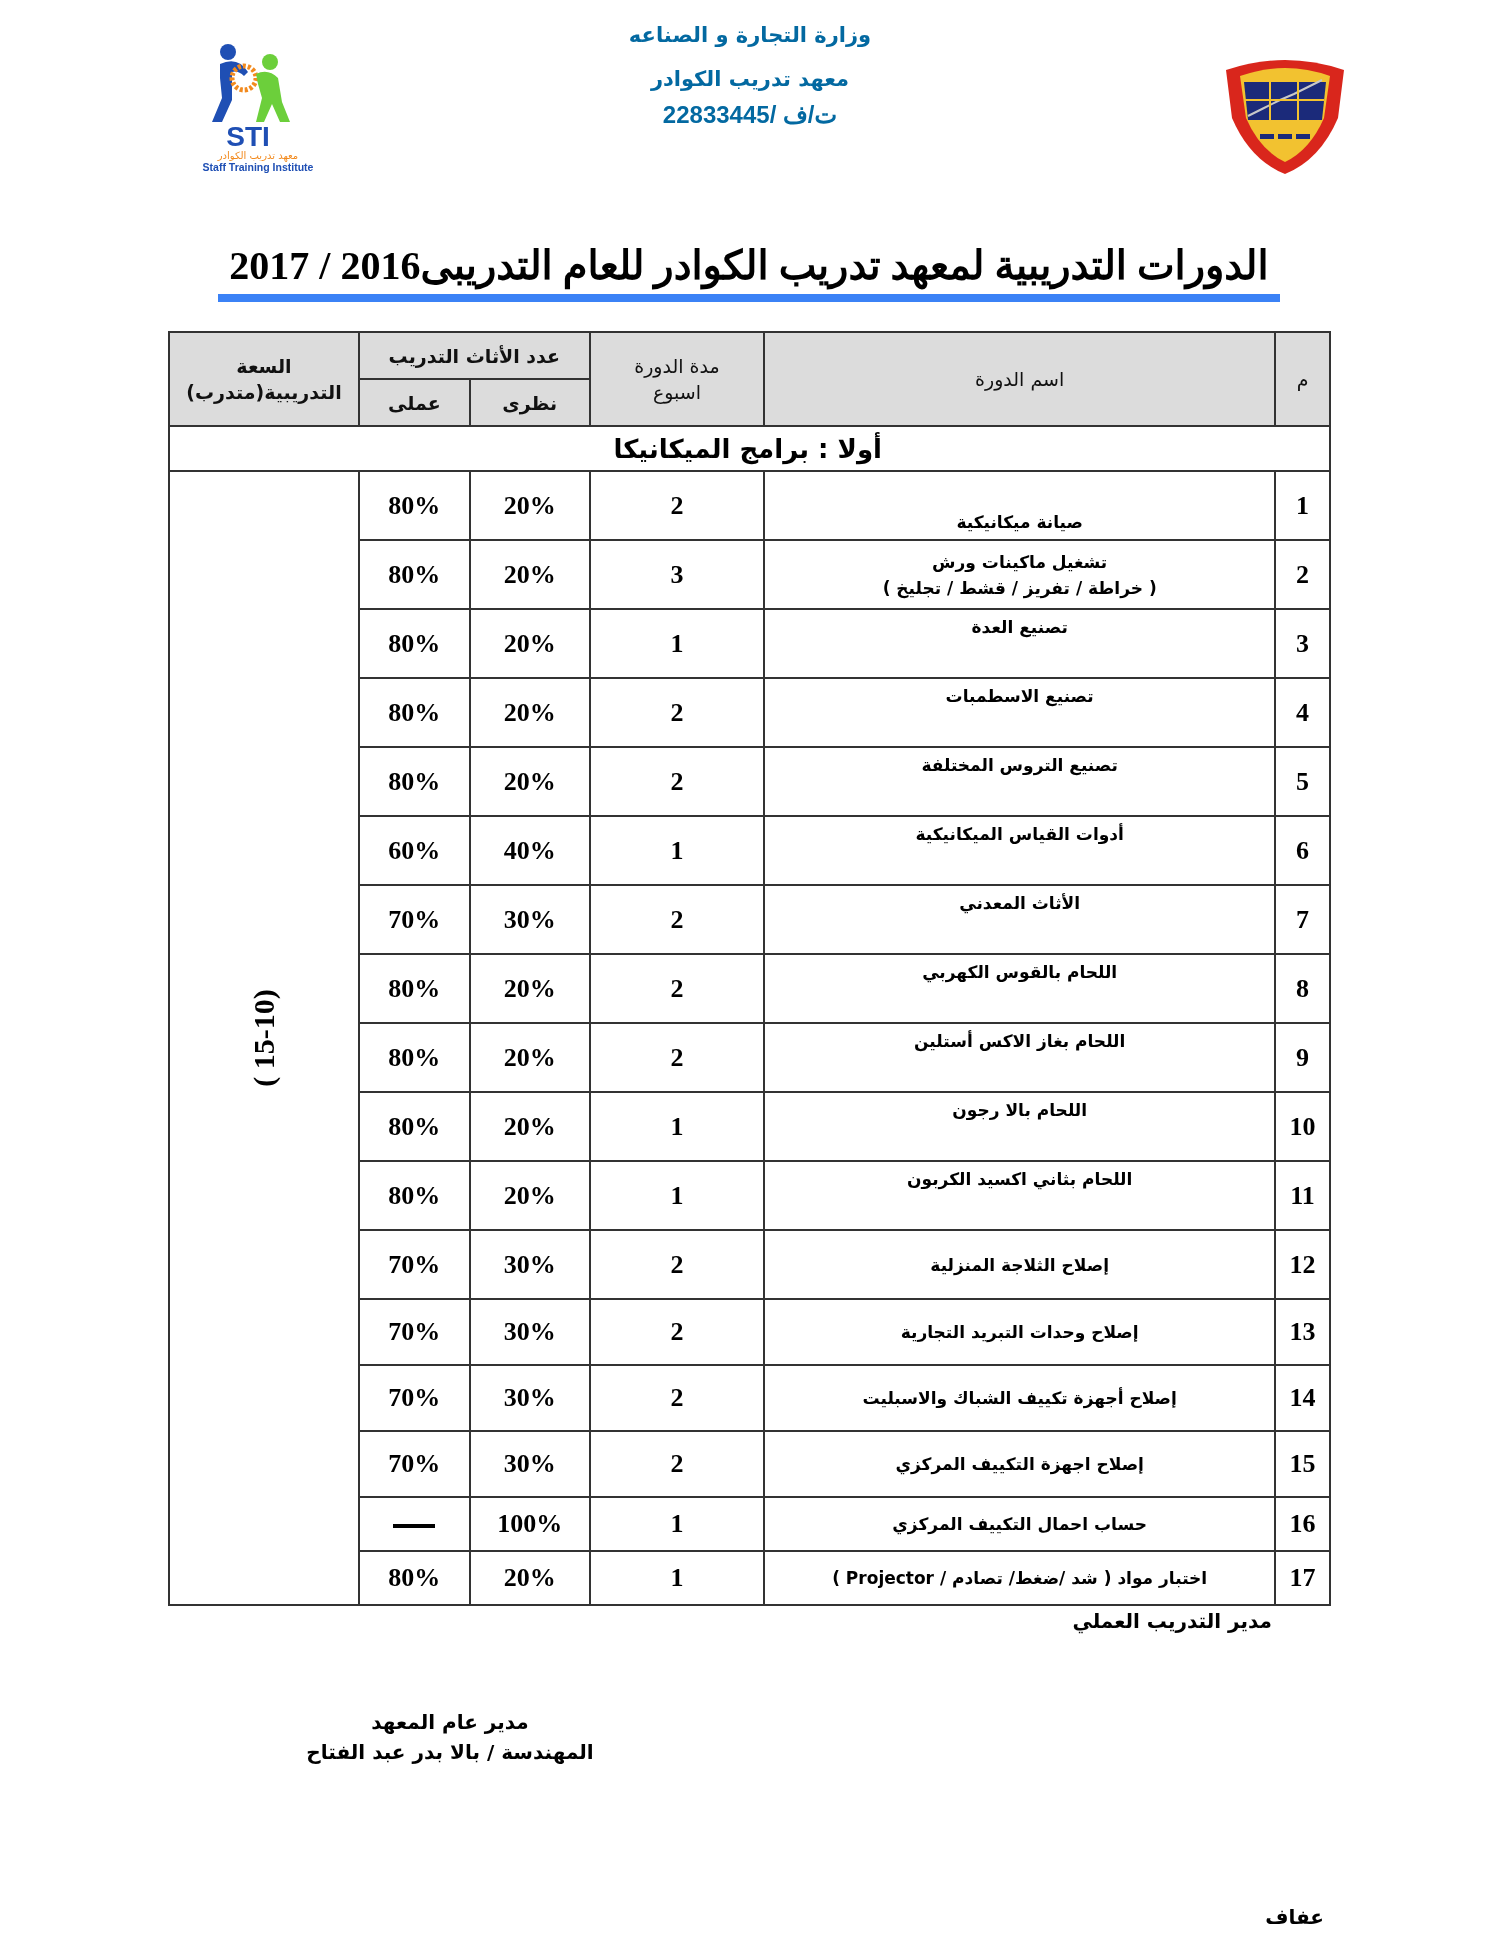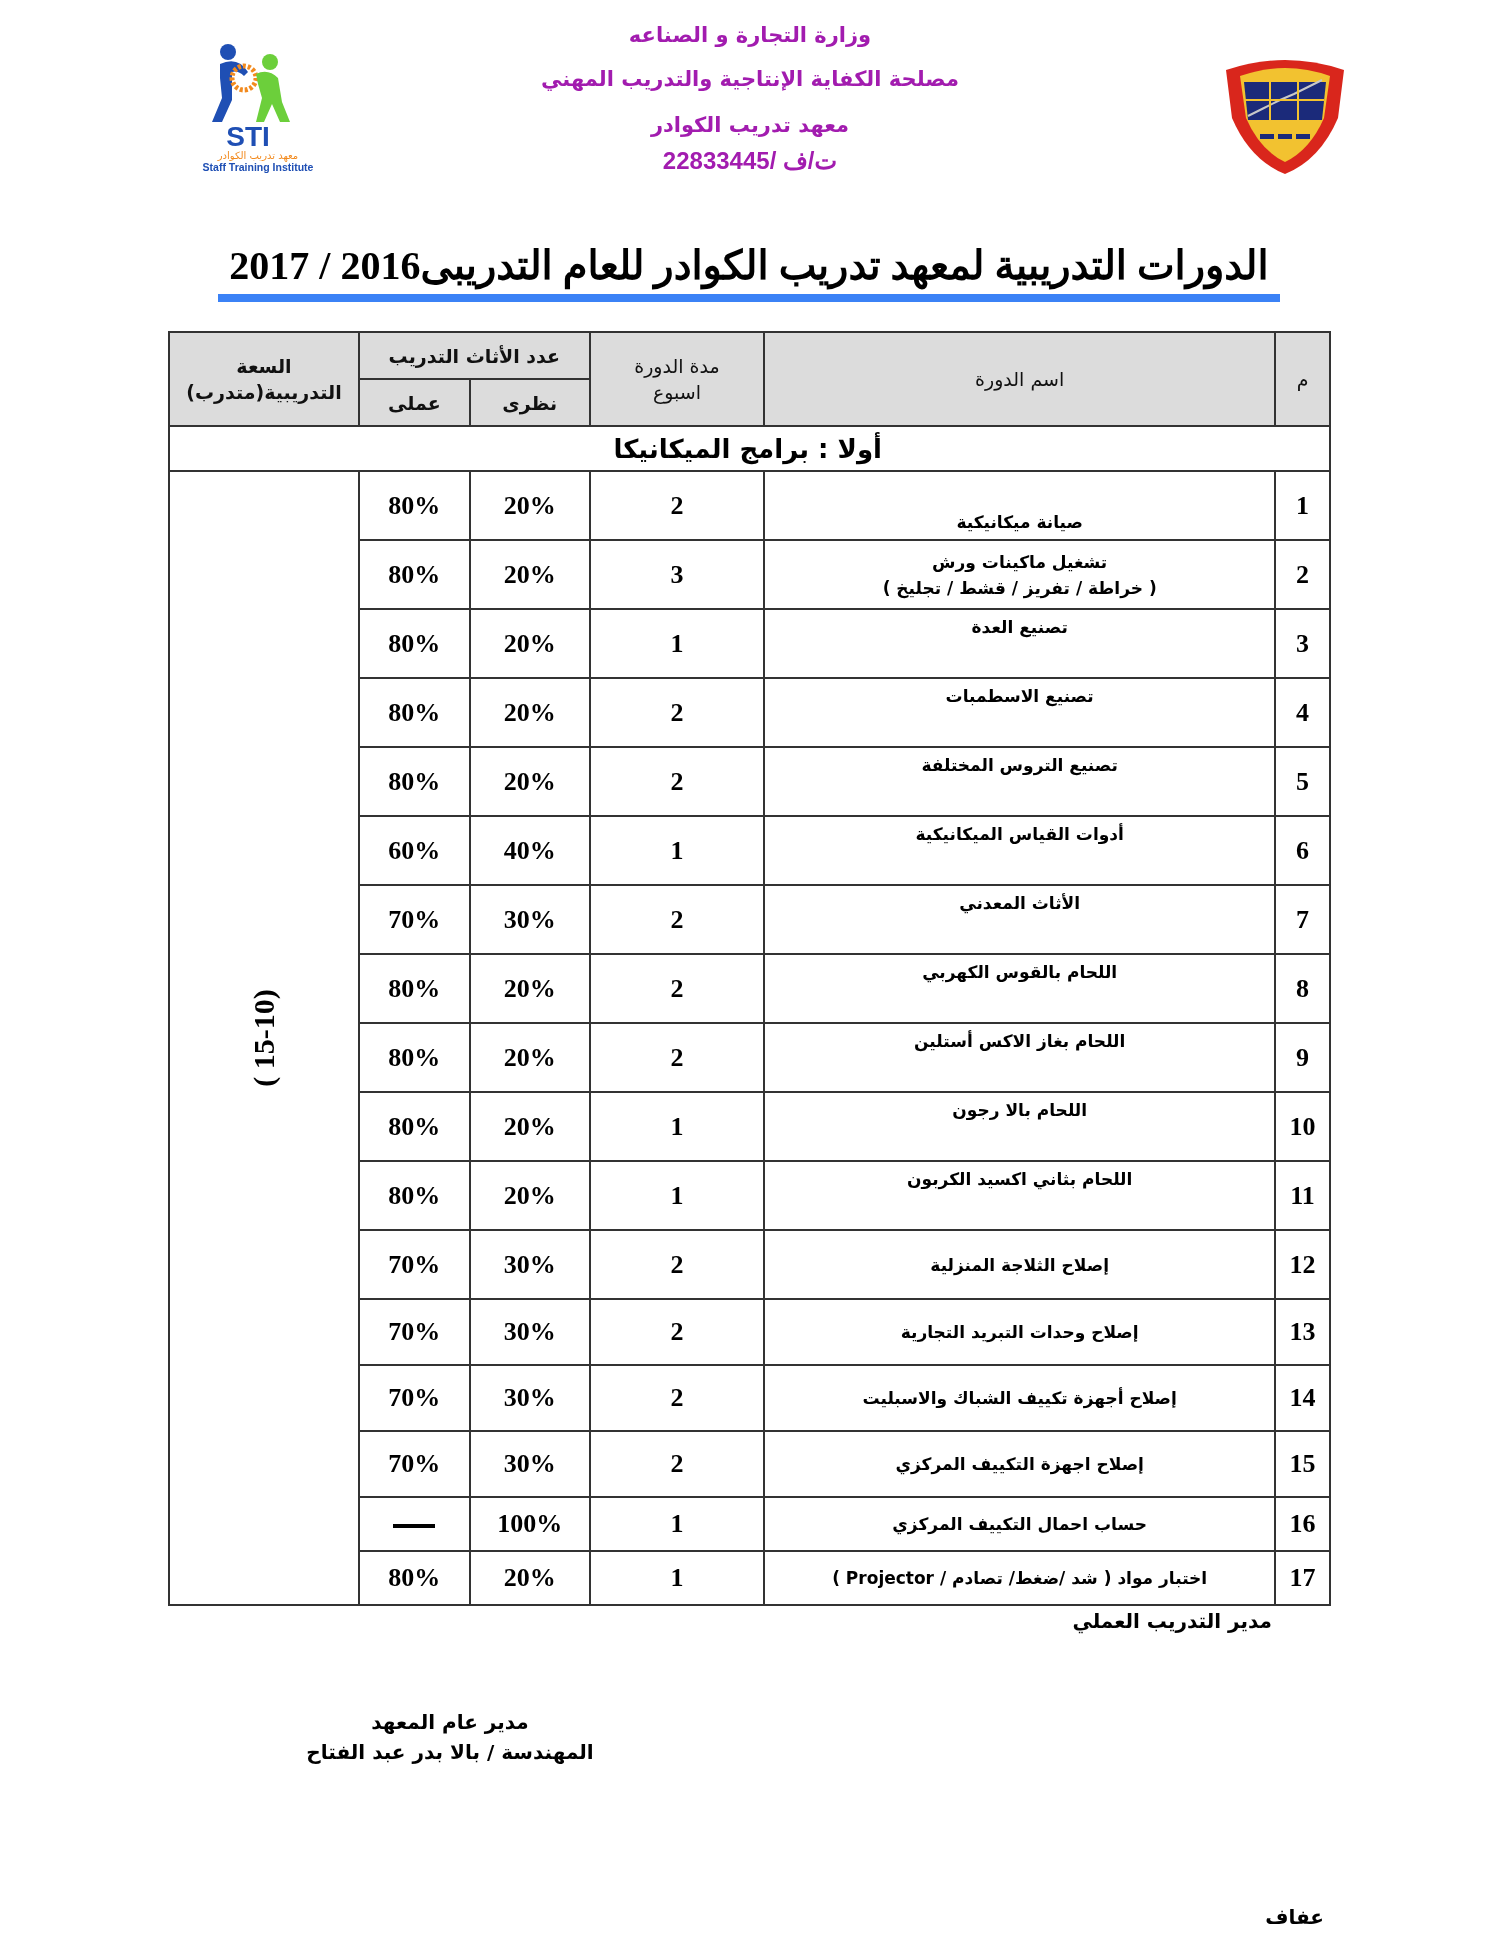--- a/index.html
+++ b/index.html
@@ -1,19 +1,19 @@
 <!DOCTYPE html>
 <html><head>
   <meta charset="utf-8">
   <style>
     * { box-sizing: border-box; margin: 0; padding: 0; }
     html, body { width: 1500px; height: 1941px; background: #ffffff; overflow: hidden; }
     body { position: relative; font-family: "DejaVu Sans", sans-serif; color: #000; }
 
-    .header-block { position: absolute; left: 530px; top: 18px; width: 440px; text-align: center; direction: rtl; color: #a21caf; font-weight: bold; }
+    .header-block { position: absolute; left: 530px; top: 18px; width: 440px; text-align: center; direction: rtl; color: #0369a1; font-weight: bold; }
     .header-block .l1 { font-size: 21px; line-height: 34px; height: 44px; }
     .header-block .l2 { font-size: 21px; line-height: 34px; height: 46px; }
     .header-block .l3 { font-size: 21px; line-height: 34px; height: 38px; }
     .header-block .l4 { font-size: 24px; line-height: 30px; font-family: "Liberation Sans", sans-serif; }
 
     .logo-sti { position: absolute; left: 198px; top: 42px; width: 160px; height: 132px; }
     .logo-shield { position: absolute; left: 1220px; top: 48px; width: 130px; height: 128px; }
 
     .doc-title { position: absolute; left: 218px; top: 240px; width: 1062px; text-align: center; direction: rtl;
       font-family: "Liberation Serif", serif; font-weight: bold; font-size: 40px; line-height: 52px;
@@ -50,21 +50,20 @@
     .sig { position: absolute; direction: rtl; font-weight: bold; font-family: "DejaVu Sans", sans-serif; font-size: 20px; line-height: 30px; }
     .sig-training { right: 228px; top: 1606px; text-align: right; }
     .sig-director { left: 300px; top: 1707px; width: 300px; text-align: center; }
     .sig-initials { right: 176px; top: 1902px; font-size: 20px; }
   </style>
 </head>
 <body>
 
 <div class="header-block">
   <div class="l1">وزارة التجارة و الصناعه</div>
-  <div class="l2">مصلحة الكفاية الإنتاجية والتدريب المهني</div>
   <div class="l3">معهد تدريب الكوادر</div>
   <div class="l4">ت/ف /22833445</div>
 </div>
 
 <div class="logo-sti">
   <svg width="160" height="132" viewBox="0 0 160 132">
     <circle cx="30" cy="10" r="8" fill="#1f4fb4"></circle>
     <path d="M22 22 Q40 14 50 30 L46 34 Q40 28 34 30 L34 58 L24 80 L14 80 L24 56 L22 36 Z" fill="#1f4fb4"></path>
     <circle cx="46" cy="36" r="12" fill="none" stroke="#f28a1e" stroke-width="5" stroke-dasharray="3 2"></circle>
     <circle cx="72" cy="20" r="8" fill="#6ccf3b"></circle>

